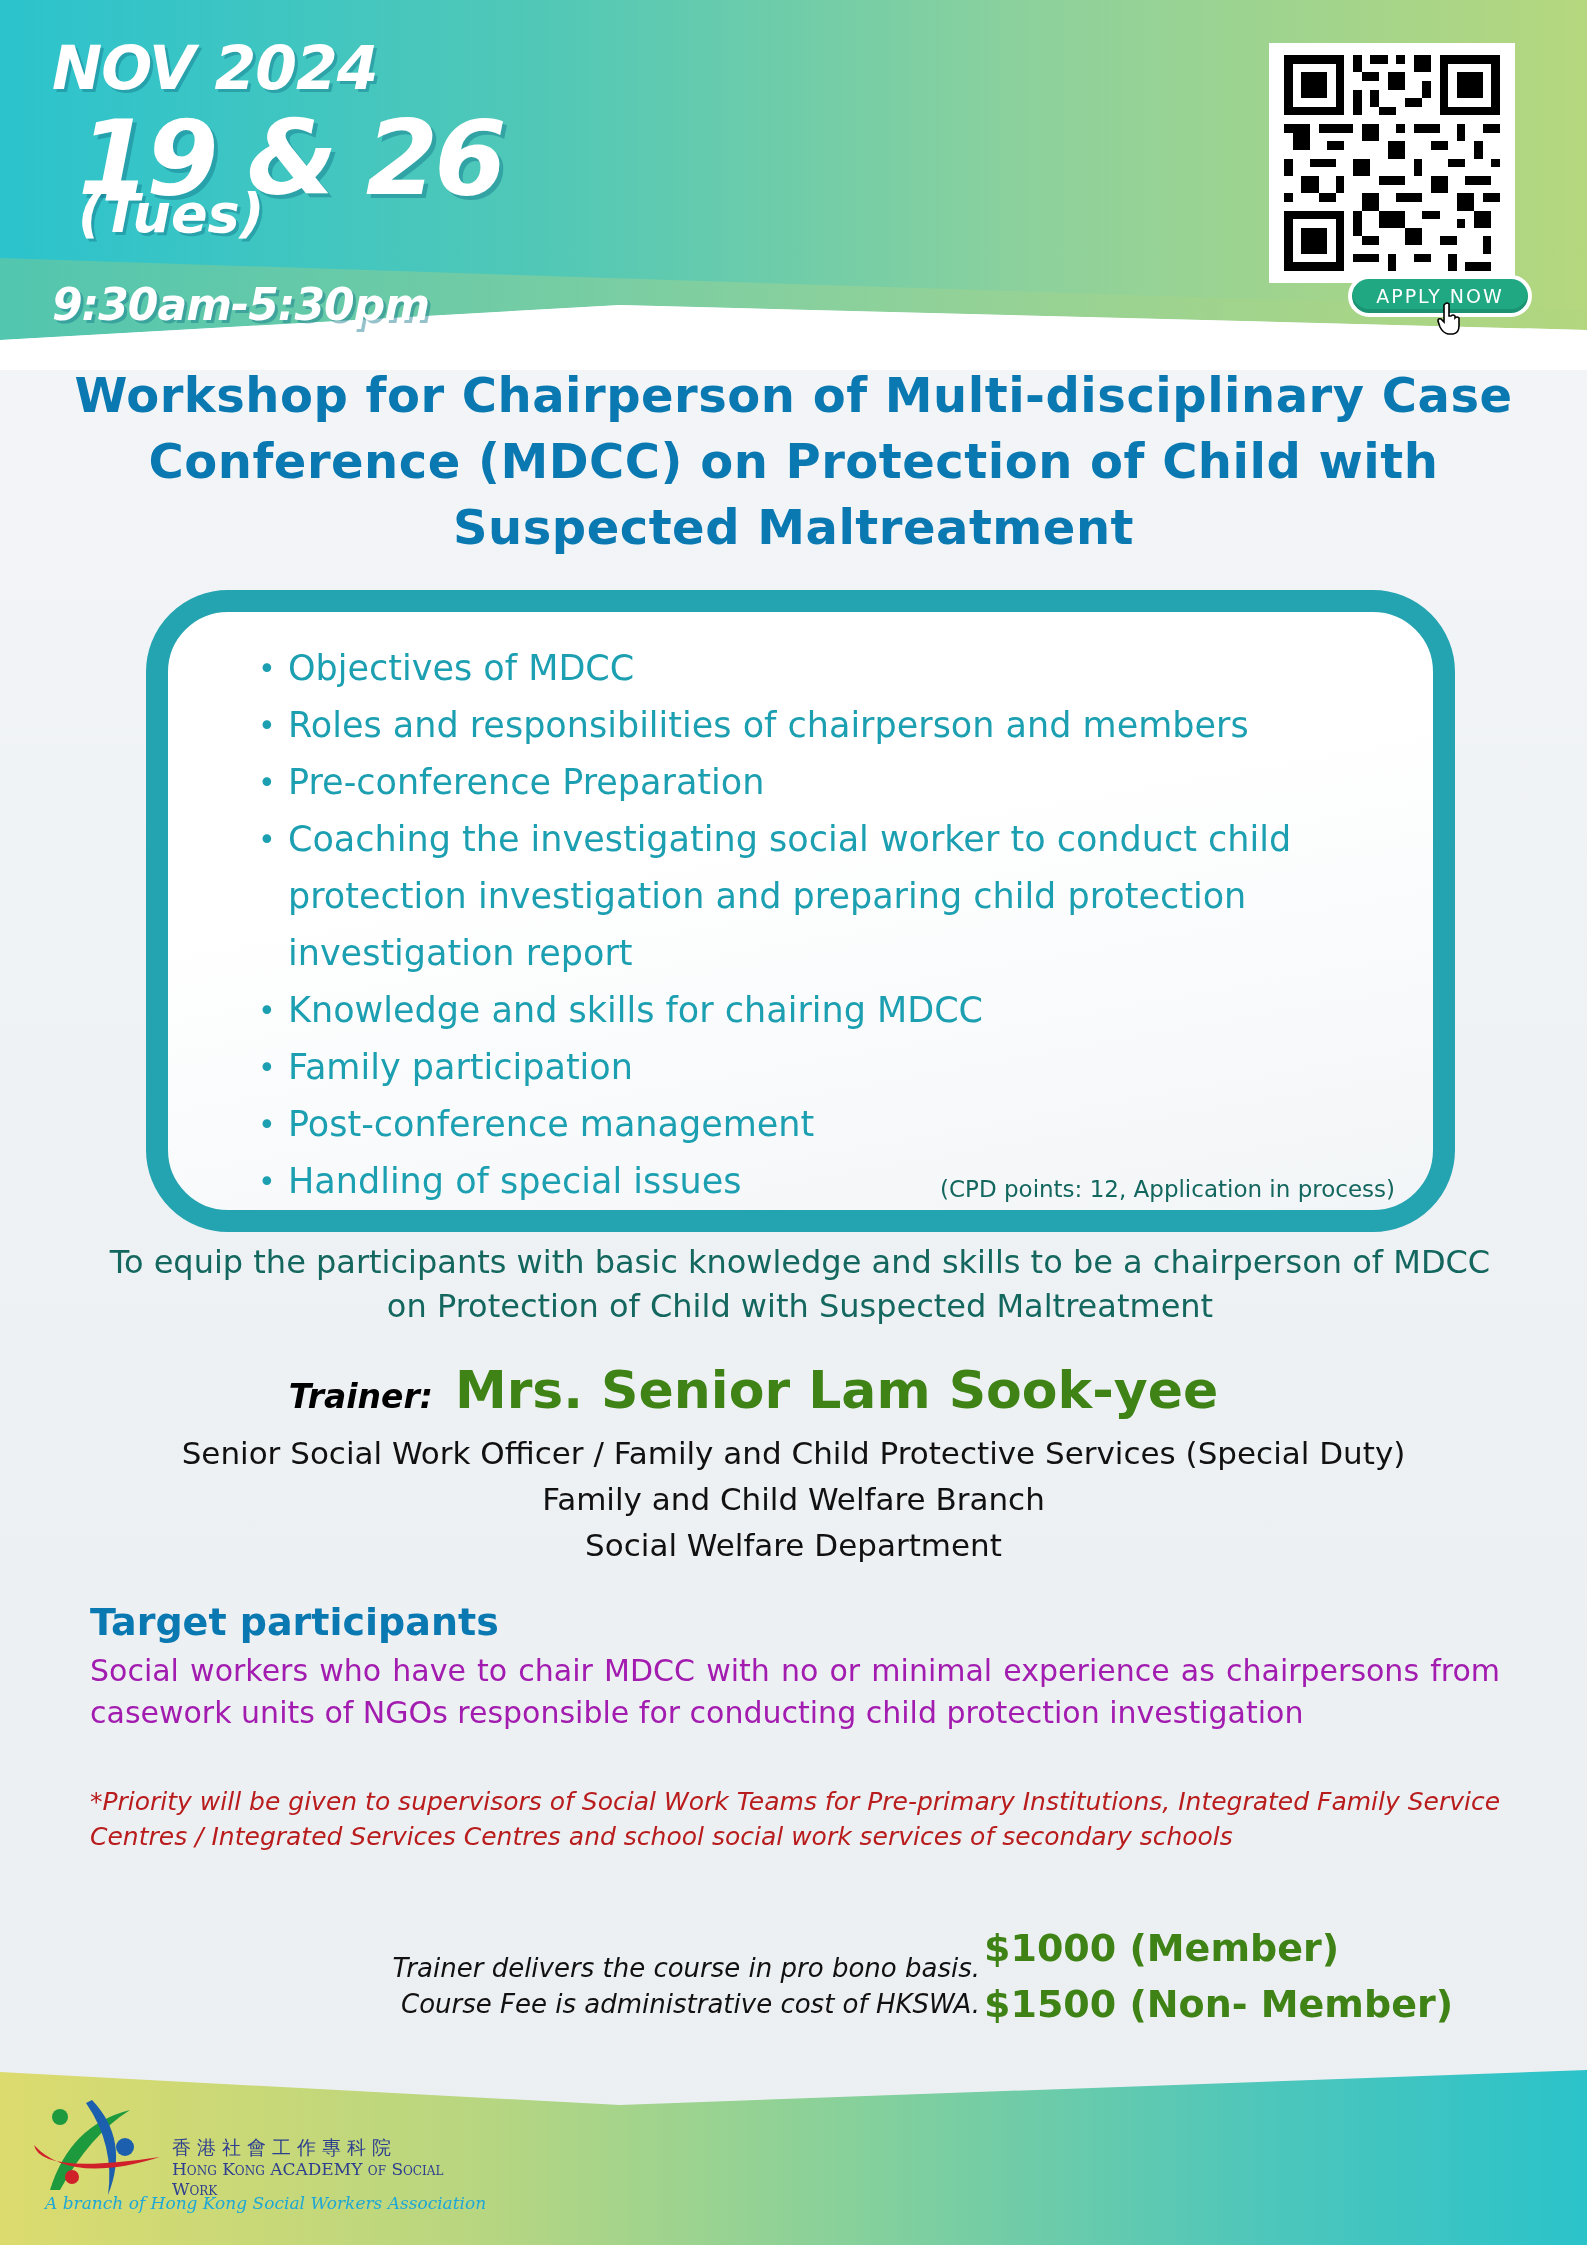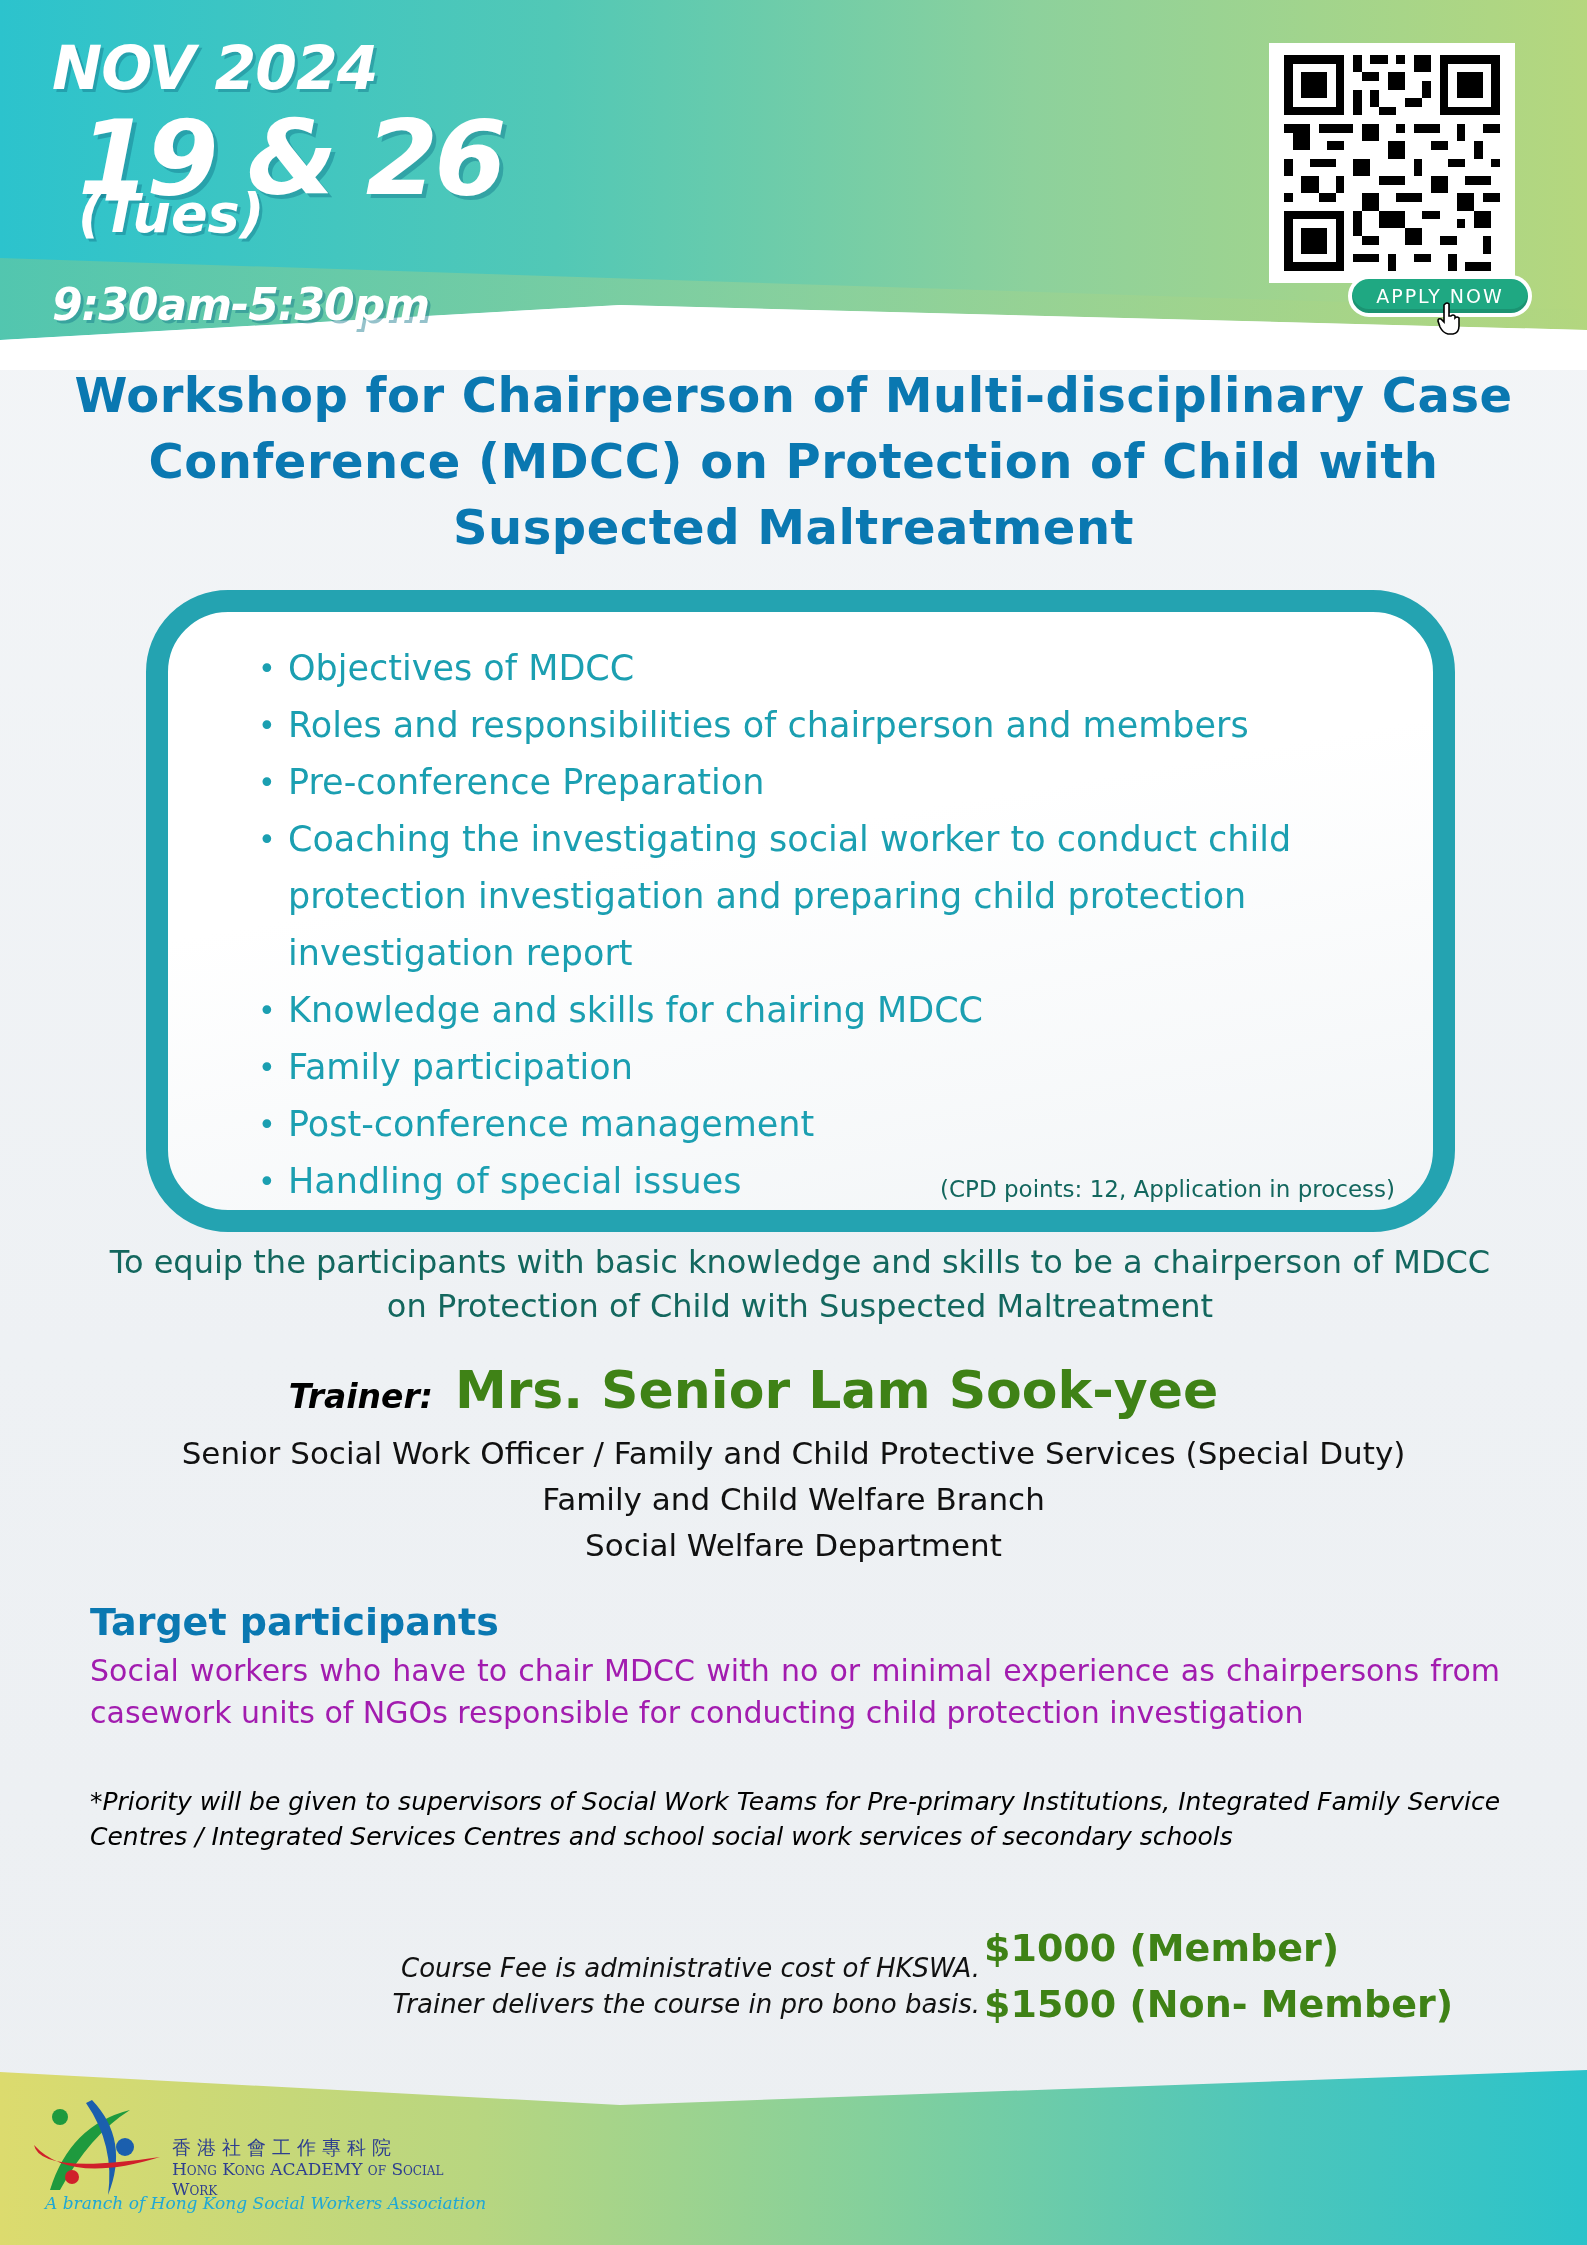--- a/index.html
+++ b/index.html
@@ -103,21 +103,21 @@
   .target-heading {
     position:absolute; left:90px; top:1600px; color:#0a78b1;
     font-family:"DejaVu Sans", sans-serif; font-weight:bold; font-size:38px;
   }
   .target-desc {
     position:absolute; left:90px; top:1650px; width:1410px; text-align:justify;
     text-align-last:left; font-family:"DejaVu Sans", sans-serif; font-size:30px;
     line-height:42px; color:#a21caf;
   }
   .priority {
-    position:absolute; left:90px; top:1784px; width:1430px; color:#000000;
+    position:absolute; left:90px; top:1784px; width:1430px; color:#b91c1c;
     font-family:"DejaVu Sans", sans-serif; font-style:italic; font-size:25px; line-height:35px;
   }
   .fee-note {
     position:absolute; left:300px; top:1950px; width:680px; text-align:right;
     font-family:"DejaVu Sans", sans-serif; font-style:italic; font-size:26px;
     line-height:36px; color:#111;
   }
   .fees {
     position:absolute; left:984px; top:1920px; color:#3f8216;
     font-family:"DejaVu Sans", sans-serif; font-weight:bold; font-size:38px; line-height:56px;
@@ -258,22 +258,22 @@
   <div>Senior Social Work Officer / Family and Child Protective Services (Special Duty)</div>
   <div>Family and Child Welfare Branch</div>
   <div>Social Welfare Department</div>
 </div>
 
 <div class="target-heading">Target participants</div>
 <div class="target-desc">Social workers who have to chair MDCC with no or minimal experience as chairpersons from casework units of NGOs responsible for conducting child protection investigation</div>
 <div class="priority">*Priority will be given to supervisors of Social Work Teams for Pre-primary Institutions, Integrated Family Service Centres / Integrated Services Centres and school social work services of secondary schools</div>
 
 <div class="fee-note">
+  <div>Trainer delivers the course in pro bono basis.</div>
   <div>Course Fee is administrative cost of HKSWA.</div>
-  <div>Trainer delivers the course in pro bono basis.</div>
 </div>
 <div class="fees">
   <div>$1000 (Member)</div>
   <div>$1500 (Non- Member)</div>
 </div>
 
 <div class="footer-bg"></div>
 <div class="logo">
   <svg class="logo-mark" viewBox="0 0 130 105">
     <circle cx="30" cy="22" r="8" fill="#1e9a3e"></circle>

